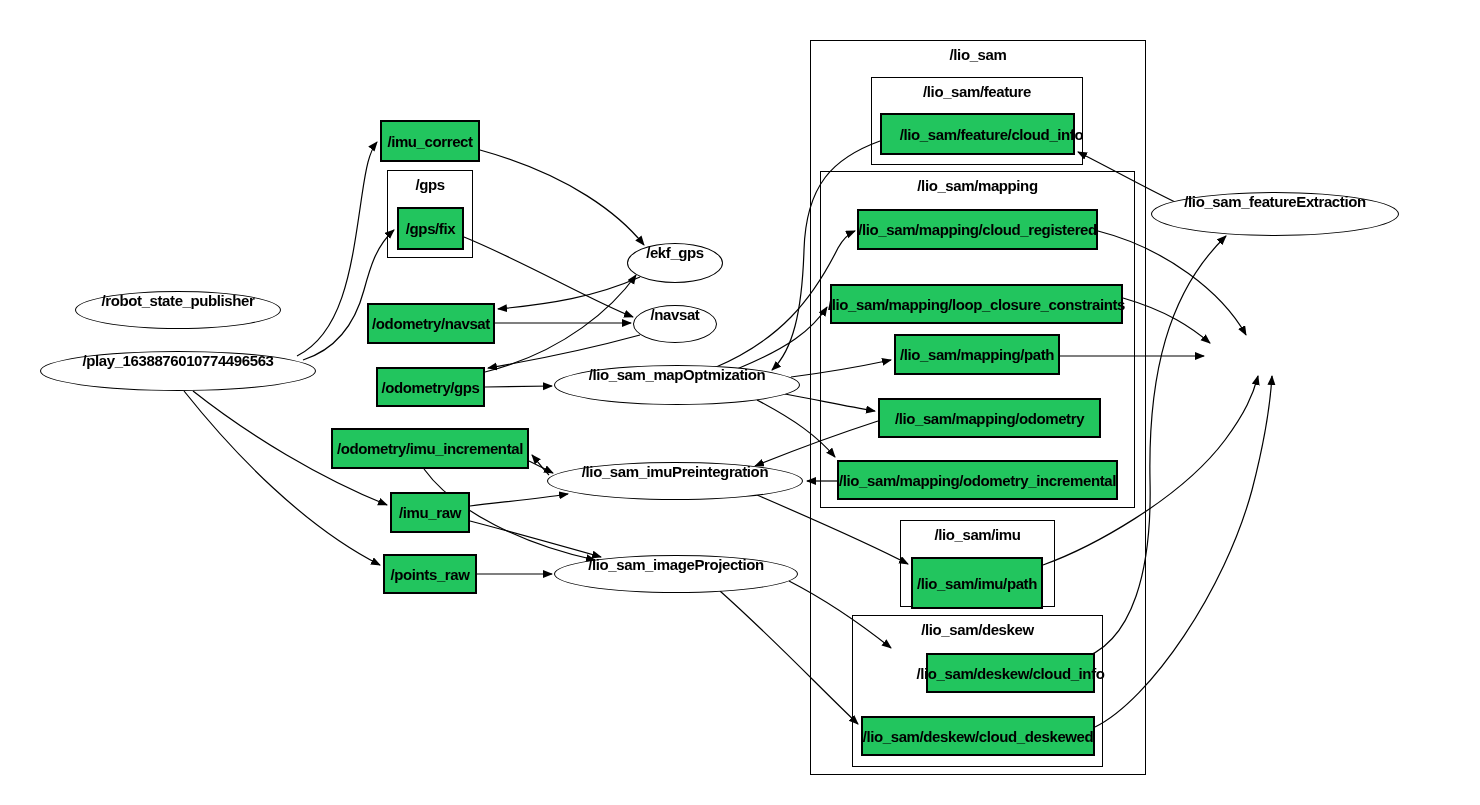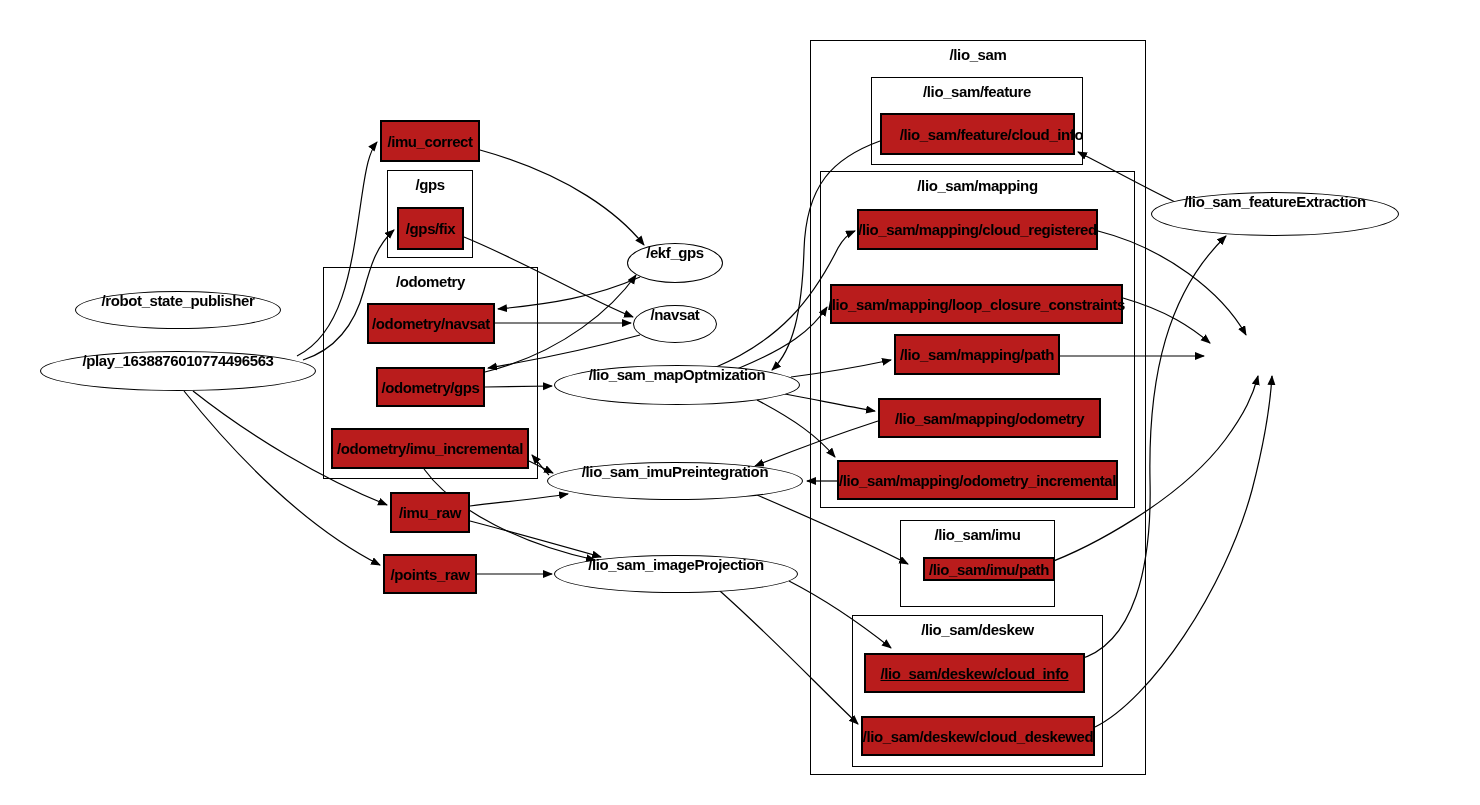--- a/index.html
+++ b/index.html
@@ -22,35 +22,32 @@
     font-weight:bold; font-size:15px; letter-spacing:-0.4px; white-space:nowrap; color:#000;
   }
   #edge-layer { position:absolute; left:0; top:0; z-index:2; pointer-events:none; }
   .edge { fill:none; stroke:#000; stroke-width:1.2px; }
   .node-ellipse {
     position:absolute; border:1.3px solid #000; border-radius:50%; background:#fff;
     display:flex; justify-content:center; z-index:3;
     box-sizing:border-box;
   }
   .topic-box {
-    position:absolute; border:2px solid #000; background:#b91c1c;
+    position:absolute; border:2px solid #000; background:#22c55e;
     display:flex; align-items:center; justify-content:center; z-index:3;
     box-sizing:border-box;
   }
 </style>
 </head>
 <body style="background: rgb(255, 255, 255); width: 1480px; height: 805px;">
 
 <div id="graph-canvas">
 
   <div class="cluster" style="left: 387px; top: 170px; width: 86px; height: 88px;">
     <span class="cluster-lbl">/gps</span>
-  </div>
-  <div class="cluster" style="left: 323px; top: 267px; width: 215px; height: 212px;">
-    <span class="cluster-lbl">/odometry</span>
   </div>
   <div class="cluster" style="left: 810px; top: 40px; width: 336px; height: 735px;">
     <span class="cluster-lbl">/lio_sam</span>
   </div>
   <div class="cluster" style="left: 871px; top: 77px; width: 212px; height: 88px;">
     <span class="cluster-lbl">/lio_sam/feature</span>
   </div>
   <div class="cluster" style="left: 820px; top: 171px; width: 315px; height: 337px;">
     <span class="cluster-lbl">/lio_sam/mapping</span>
   </div>
@@ -136,24 +133,24 @@
   </div>
   <div class="topic-box" style="left: 894px; top: 334px; width: 166px; height: 41px;">
     <span class="lbl">/lio_sam/mapping/path</span>
   </div>
   <div class="topic-box" style="left: 878px; top: 398px; width: 223px; height: 40px; align-items: center;">
     <span class="lbl">/lio_sam/mapping/odometry</span>
   </div>
   <div class="topic-box" style="left: 837px; top: 460px; width: 281px; height: 40px; text-align: center;">
     <span class="lbl">/lio_sam/mapping/odometry_incremental</span>
   </div>
-  <div class="topic-box" style="left: 911px; top: 557px; width: 132px; height: 24px; margin-left: 12px;">
+  <div class="topic-box" style="left: 911px; top: 557px; width: 132px; height: 52px;">
     <span class="lbl">/lio_sam/imu/path</span>
   </div>
-  <div class="topic-box" style="left: 864px; top: 653px; width: 221px; height: 40px; text-decoration: underline;">
+  <div class="topic-box" style="left: 926px; top: 653px; width: 169px; height: 40px;">
     <span class="lbl">/lio_sam/deskew/cloud_info</span>
   </div>
   <div class="topic-box" style="left: 861px; top: 716px; width: 234px; height: 40px;">
     <span class="lbl">/lio_sam/deskew/cloud_deskewed</span>
   </div>
 
   <div class="node-ellipse" style="left: 75px; top: 291px; width: 206px; height: 38px;">
     <span class="lbl">/robot_state_publisher</span>
   </div>
   <div class="node-ellipse" style="left: 40px; top: 351px; width: 276px; height: 40px;">

